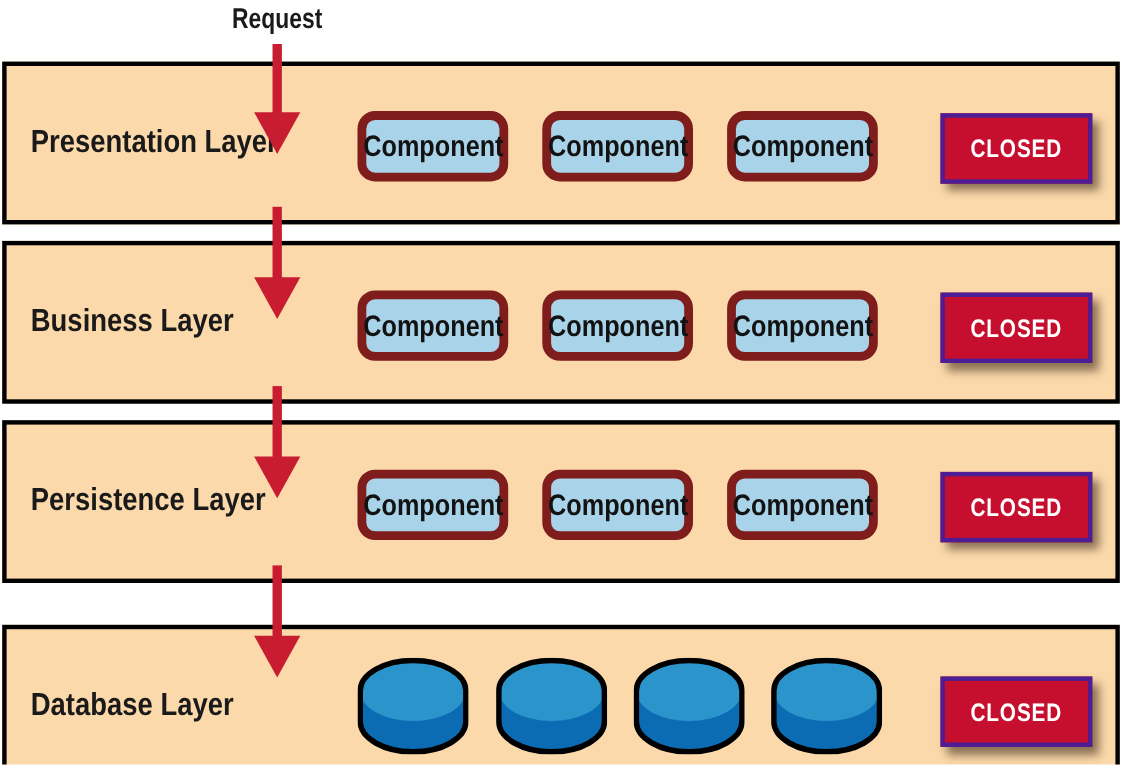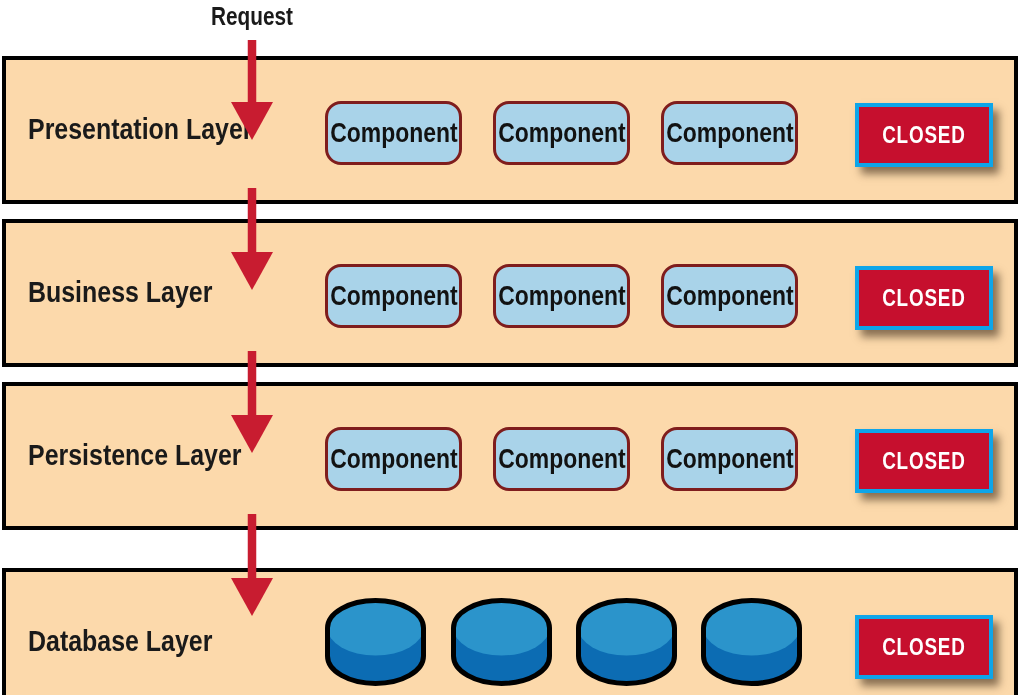--- a/index.html
+++ b/index.html
@@ -51,42 +51,42 @@
     white-space: nowrap;
     transform: translateY(-52%) scaleX(0.86);
     transform-origin: left center;
   }
 
   .component {
     position: absolute;
     top: 41px;
     width: 137px; height: 64px;
     background: #a9d3e9;
-    border: 3px solid #7f1d1d;
+    border: 8px solid #7f1d1d;
     border-radius: 16px;
     box-sizing: border-box;
     display: flex; align-items: center; justify-content: center;
   }
   .component .comp-text {
     font-size: 27px;
     font-weight: bold;
     color: #121212;
     white-space: nowrap;
     transform: scaleX(0.85);
   }
   .comp-1 { left: 319px; }
   .comp-2 { left: 487px; }
   .comp-3 { left: 655px; }
 
   .closed {
     position: absolute;
     left: 849px; top: 43px;
     width: 138px; height: 64px;
     background: #c60f2e;
-    border: 4px solid #0ea5e9;
+    border: 4px solid #4c1d95;
     box-sizing: border-box;
     box-shadow: 6px 7px 8px rgba(75, 55, 35, 0.65);
     display: flex; align-items: center; justify-content: center;
   }
   .closed .closed-text {
     font-size: 23px;
     font-weight: bold;
     color: #ffffff;
     letter-spacing: 1px;
     white-space: nowrap;

